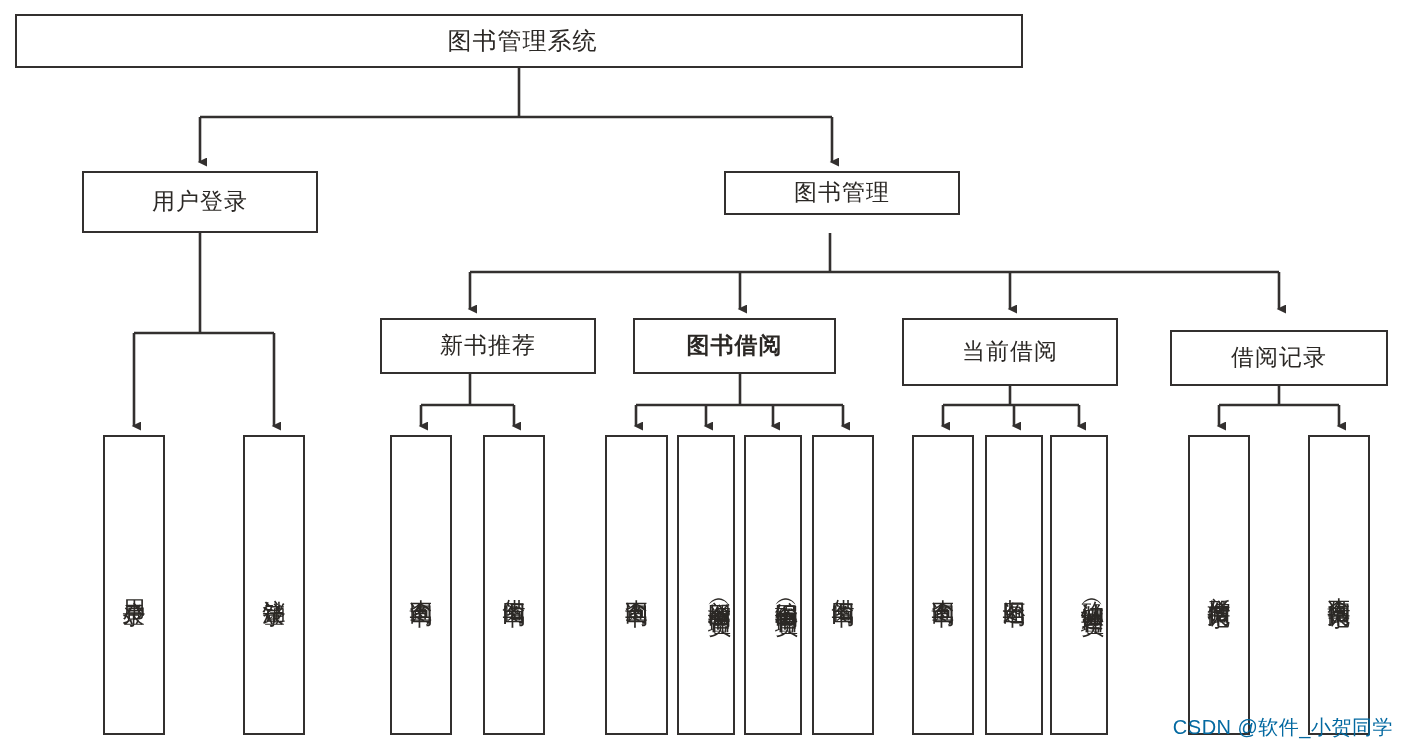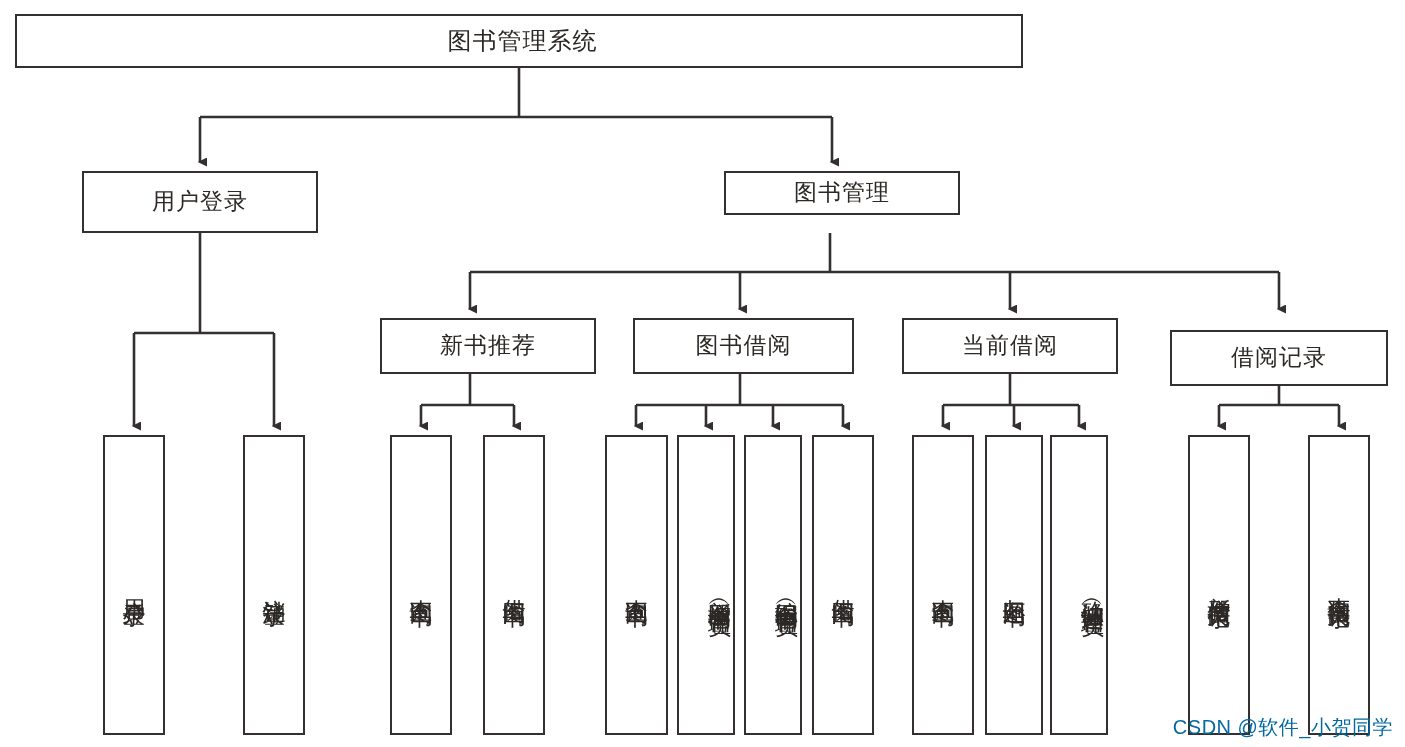--- a/index.html
+++ b/index.html
@@ -123,22 +123,22 @@
       <path d="M1339,405 L1339,426" marker-end="url(#arrow)"></path>
     </g>
   </svg>
 
   <div class="node root h" style="left:15px;top:14px;width:1008px;height:54px;">图书管理系统</div>
 
   <div class="node h" style="left:82px;top:171px;width:236px;height:62px;">用户登录</div>
   <div class="node h" style="left:712px;top:171px;width:236px;height:44px;margin-left:12px;">图书管理</div>
 
   <div class="node h" style="left:362px;top:318px;width:216px;height:56px;margin-left:18px;">新书推荐</div>
-  <div class="node h" style="left:633px;top:318px;width:221px;height:56px;">图书借阅</div>
-  <div class="node h" style="left:902px;top:318px;width:216px;height:56px;">当前借阅</div>
+  <div class="node h" style="left:633px;top:318px;width:203px;height:56px;font-weight:bold;">图书借阅</div>
+  <div class="node h" style="left:902px;top:318px;width:216px;height:68px;">当前借阅</div>
   <div class="node h" style="left:1170px;top:318px;width:218px;height:56px;margin-top:12px;">借阅记录</div>
 
   <div class="node v centered" style="left:103px;top:435px;width:62px;height:300px;">用户登录</div>
   <div class="node v centered" style="left:243px;top:435px;width:62px;height:300px;">注销登录</div>
 
   <div class="node v centered" style="left:390px;top:435px;width:62px;height:300px;">查询图书</div>
   <div class="node v centered" style="left:483px;top:435px;width:62px;height:300px;">借阅图书</div>
 
   <div class="node v centered" style="left:605px;top:435px;width:63px;height:300px;">查询图书</div>
   <div class="node v" style="left:677px;top:435px;width:58px;height:300px;">新增图书（管理员）</div>

